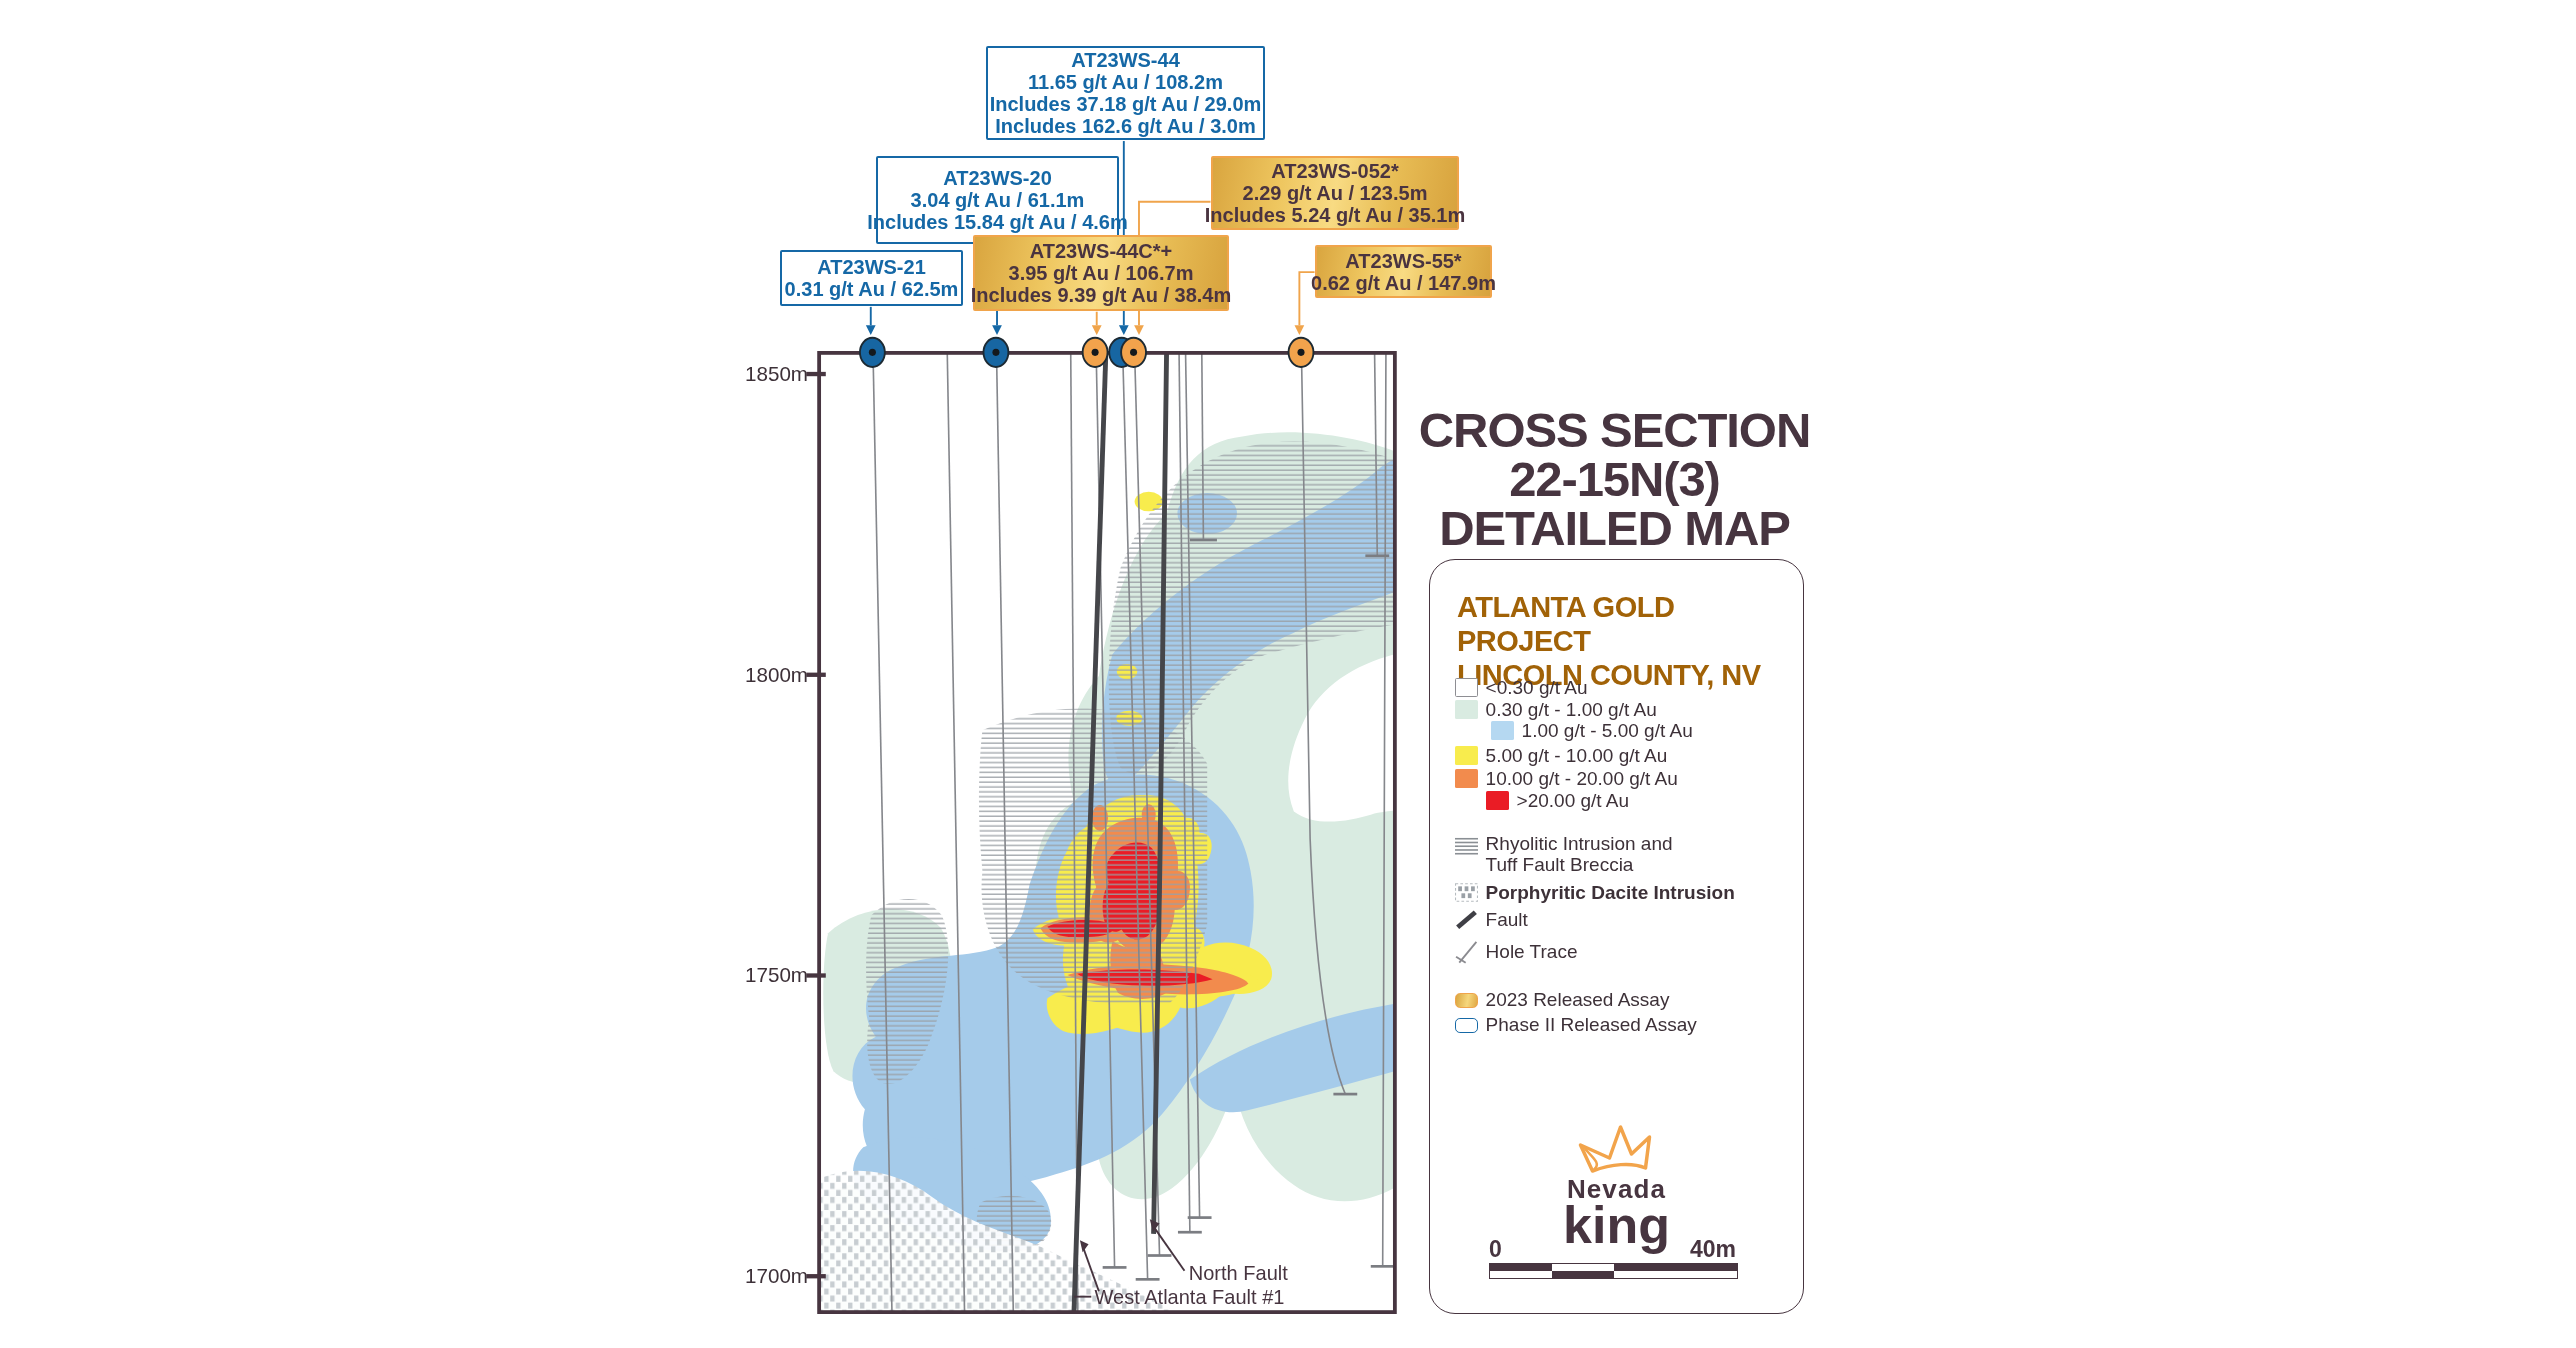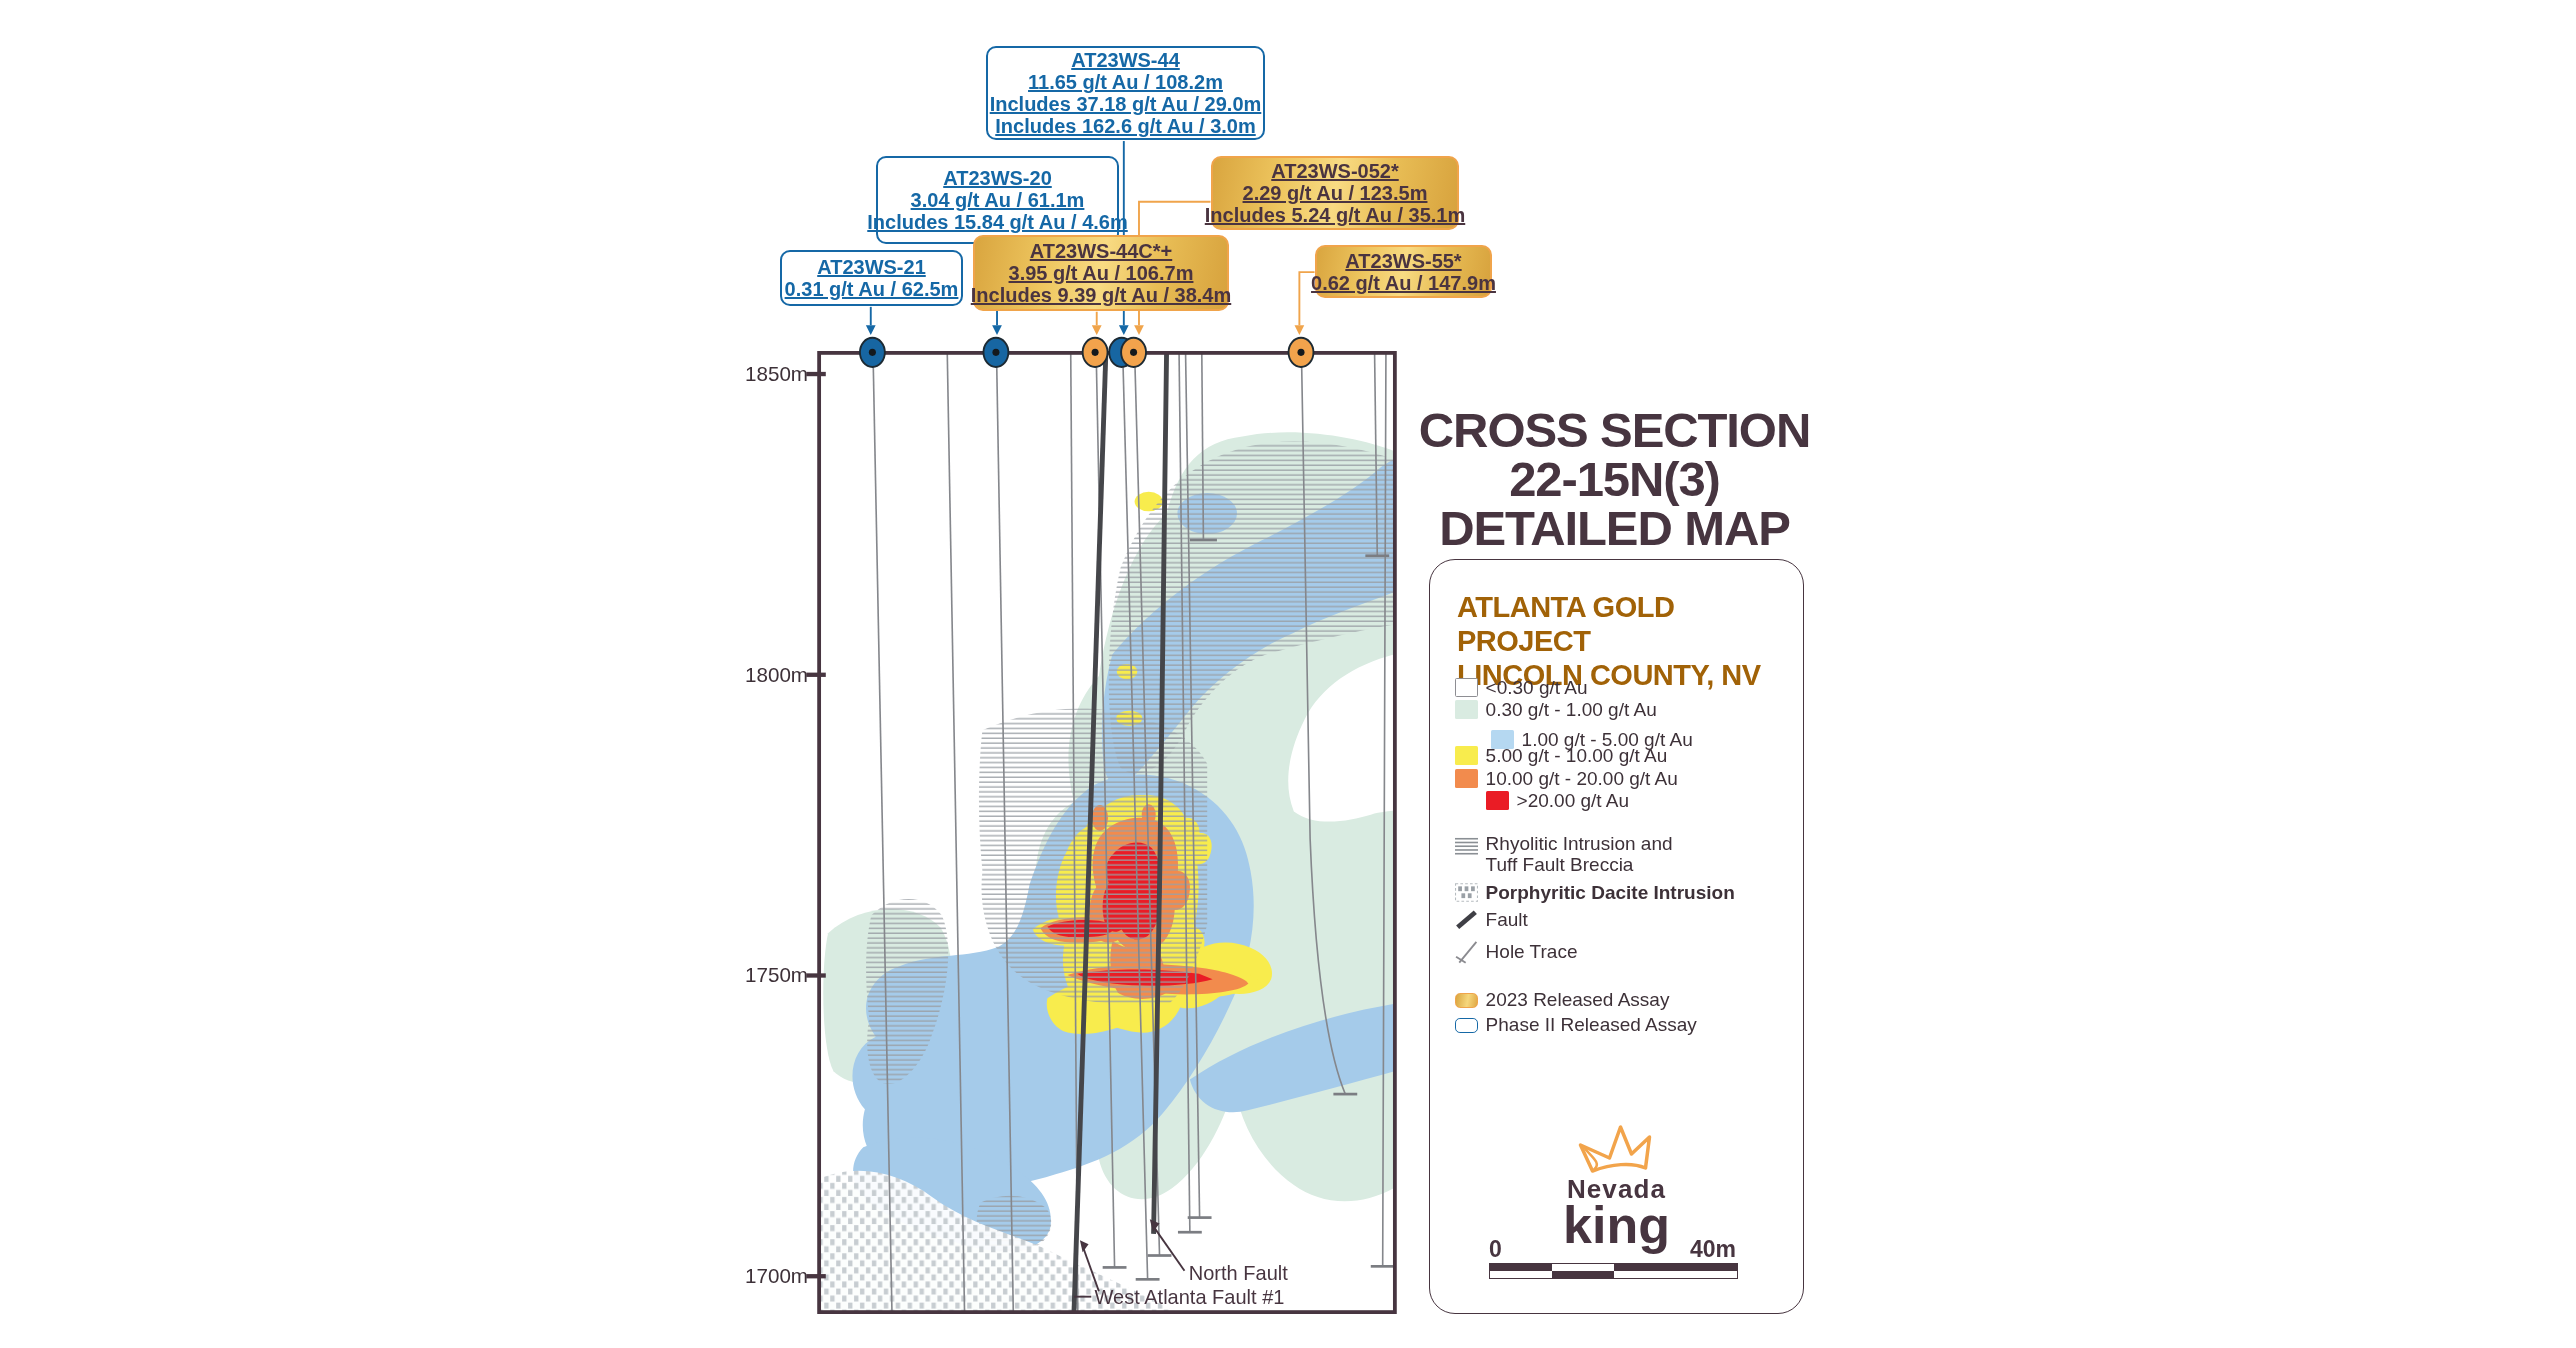--- a/index.html
+++ b/index.html
@@ -6,22 +6,22 @@
   body{font-family:"Liberation Sans", sans-serif; color:#473540;}
   .stage{position:relative;width:2576px;height:1349px;background:#ffffff;overflow:hidden;}
 
   
   .map-svg{position:absolute;left:817px;top:351px;width:580px;height:963px;overflow:visible;}
   .overlay-svg{position:absolute;left:0;top:0;width:2576px;height:1349px;pointer-events:none;}
 
   .elev-label{position:absolute;width:87px;text-align:right;font-size:20.6px;line-height:28px;font-weight:500;color:#3d3138;}
 
   
-  .callout{position:absolute;box-sizing:border-box;border-radius:10px;display:flex;flex-direction:column;
-           justify-content:center;align-items:center;text-align:center;padding:3.3px 5.4px;text-decoration:underline;}
+  .callout{position:absolute;box-sizing:border-box;border-radius:2px;display:flex;flex-direction:column;
+           justify-content:center;align-items:center;text-align:center;padding:3.3px 5.4px;}
   .callout .co-line{font-weight:700;font-size:20px;line-height:22px;white-space:nowrap;}
   .callout.blue{background:#ffffff;border:2.2px solid #1568a6;color:#1568a6;}
   .callout.gold{border:2.2px solid #f0a44b;color:#4a3440;
                 background:linear-gradient(100deg,#d9a53f 0%,#eec65f 28%,#f8db83 50%,#e8bd55 72%,#d7a23d 100%);}
 
   
   .title-block{position:absolute;left:1387px;top:406px;width:455px;text-align:center;
                font-weight:800;font-size:49px;line-height:49px;letter-spacing:-1.1px;color:#473540;}
 
   
@@ -285,21 +285,21 @@
     </div>
 
     <div class="lg-row" style="top:118px;">
       <div class="lg-swatch sw-b0"></div>
       <div class="lg-label">&lt;0.30 g/t Au</div>
     </div>
     <div class="lg-row" style="top:140px;">
       <div class="lg-swatch sw-b1"></div>
       <div class="lg-label">0.30 g/t - 1.00 g/t Au</div>
     </div>
-    <div class="lg-row" style="top:170px;padding-left:36px;">
+    <div class="lg-row" style="top:161px;padding-left:36px;">
       <div class="lg-swatch sw-b2"></div>
       <div class="lg-label">1.00 g/t - 5.00 g/t Au</div>
     </div>
     <div class="lg-row" style="top:186px;">
       <div class="lg-swatch sw-b3"></div>
       <div class="lg-label">5.00 g/t - 10.00 g/t Au</div>
     </div>
     <div class="lg-row" style="top:209px;">
       <div class="lg-swatch sw-b4"></div>
       <div class="lg-label">10.00 g/t - 20.00 g/t Au</div>

